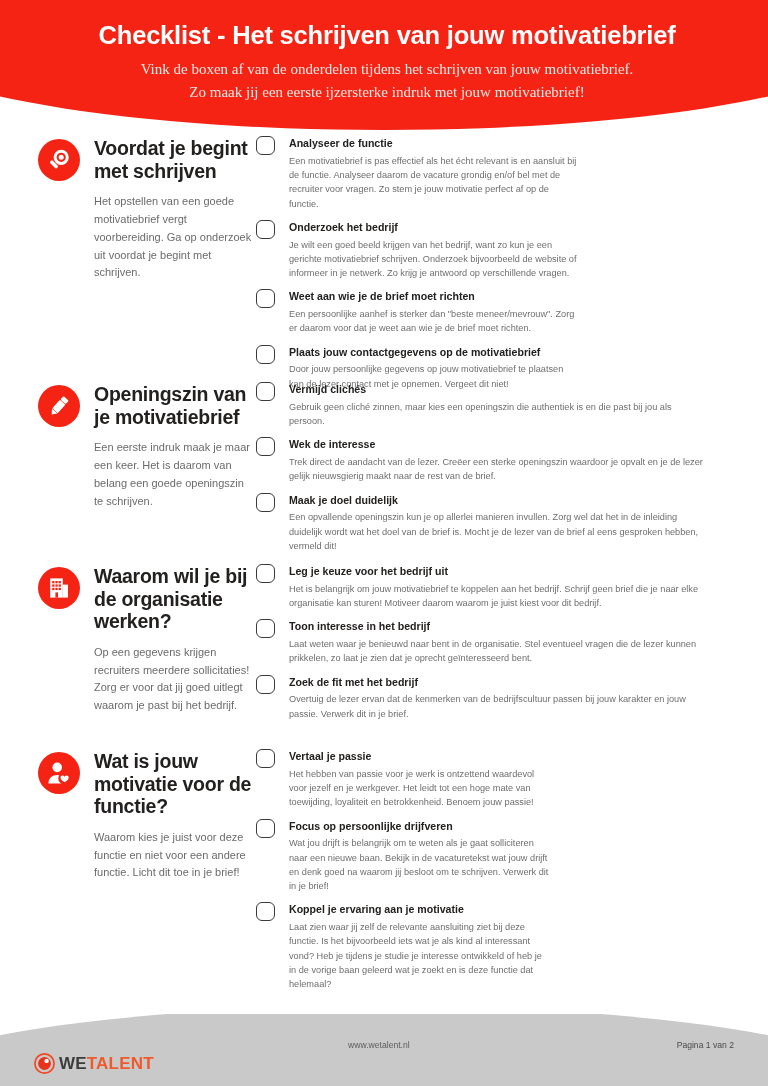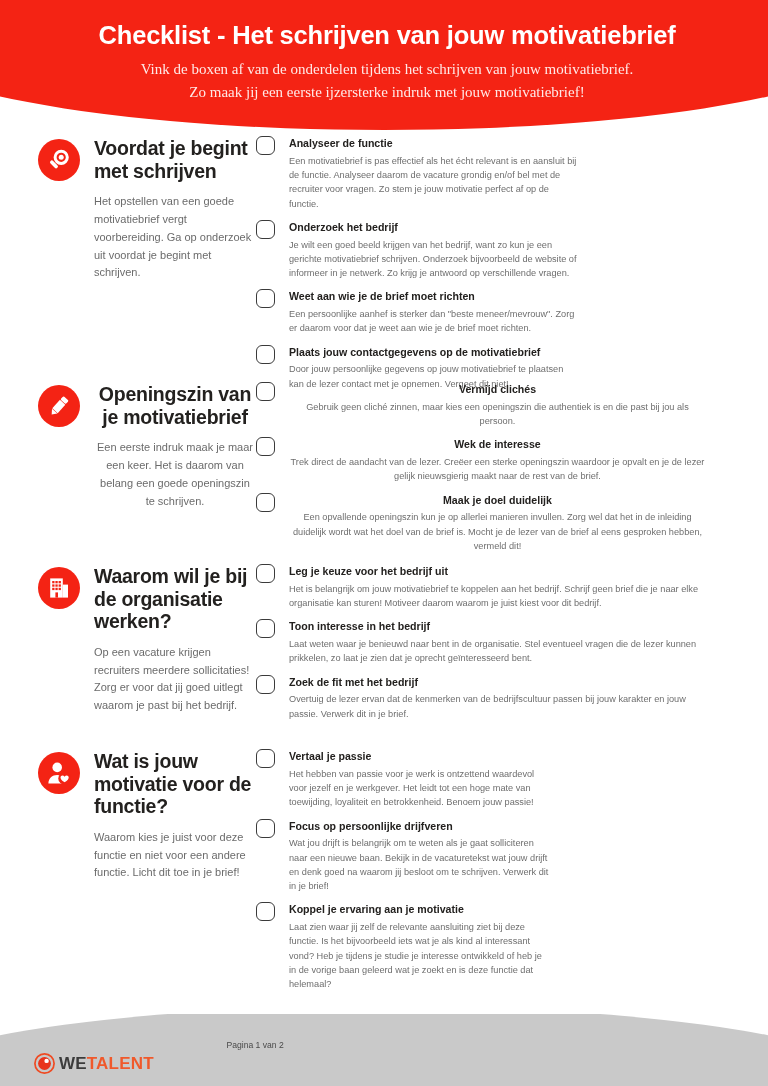--- a/index.html
+++ b/index.html
@@ -249,21 +249,21 @@
         </div>
         <div class="check-item">
           <div class="checkbox"></div>
           <div class="check-body">
             <div class="check-title">Plaats jouw contactgegevens op de motivatiebrief</div>
             <div class="check-desc">Door jouw persoonlijke gegevens op jouw motivatiebrief te plaatsen kan de lezer contact met je opnemen. Vergeet dit niet!</div>
           </div>
         </div>
       </div>
     </div>
-    <div class="section" style="position: absolute; left: 0px; width: 768px; top: 246px; text-align: center;">
+    <div class="section" style="position: absolute; left: 0px; width: 768px; top: 246px;">
       <div class="sec-left">
         <div class="sec-icon">
           <svg width="26" height="26" viewBox="0 0 26 26">
             <g transform="rotate(42 13 13)">
               <rect x="9.6" y="2.6" width="7.2" height="4.6" rx="1.2" fill="#ffffff"></rect>
               <rect x="9.6" y="7.8" width="7.2" height="11.4" fill="#ffffff"></rect>
               <polygon points="9.6,19.6 16.8,19.6 13.2,24.2" fill="#ffffff"></polygon>
             </g>
           </svg>
         </div>
@@ -311,21 +311,21 @@
               <rect x="12.6" y="9.4" width="2.3" height="2.3"></rect>
               <rect x="6.2" y="12.8" width="2.3" height="2.3"></rect>
               <rect x="9.4" y="12.8" width="2.3" height="2.3"></rect>
               <rect x="12.6" y="12.8" width="2.3" height="2.3"></rect>
               <rect x="9.4" y="17.4" width="2.6" height="5.2"></rect>
             </g>
           </svg>
         </div>
         <div class="sec-textblock">
           <h2 class="sec-title">Waarom wil je bij de organisatie werken?</h2>
-          <p class="sec-desc">Op een vacature krijgen recruiters meerdere sollicitaties! Zorg er voor dat jij goed uitlegt waarom je past bij het bedrijf.</p>
+          <p class="sec-desc">Op een gegevens krijgen recruiters meerdere sollicitaties! Zorg er voor dat jij goed uitlegt waarom je past bij het bedrijf.</p>
         </div>
       </div>
       <div class="sec-right">
         <div class="check-item">
           <div class="checkbox"></div>
           <div class="check-body">
             <div class="check-title">Leg je keuze voor het bedrijf uit</div>
             <div class="check-desc">Het is belangrijk om jouw motivatiebrief te koppelen aan het bedrijf. Schrijf geen brief die je naar elke organisatie kan sturen! Motiveer daarom waarom je juist kiest voor dit bedrijf.</div>
           </div>
         </div>
@@ -394,15 +394,16 @@
         <svg width="21" height="21" viewBox="0 0 21 21">
           <circle cx="10.5" cy="10.5" r="9.6" fill="none" stroke="#ef4a22" stroke-width="1.7"></circle>
           <circle cx="10.5" cy="10.5" r="6.4" fill="#e8341c"></circle>
           <circle cx="12.6" cy="7.9" r="2.2" fill="#ffffff"></circle>
         </svg>
       </span>
       <span class="logo-text">
         <span class="logo-we">WE</span><span class="logo-talent">TALENT</span>
       </span>
     </div>
+    <div class="footer-url">www.wetalent.nl</div>
     <div class="footer-page">Pagina 1 van 2</div>
   </div>
 </div>
 
 </body></html>

